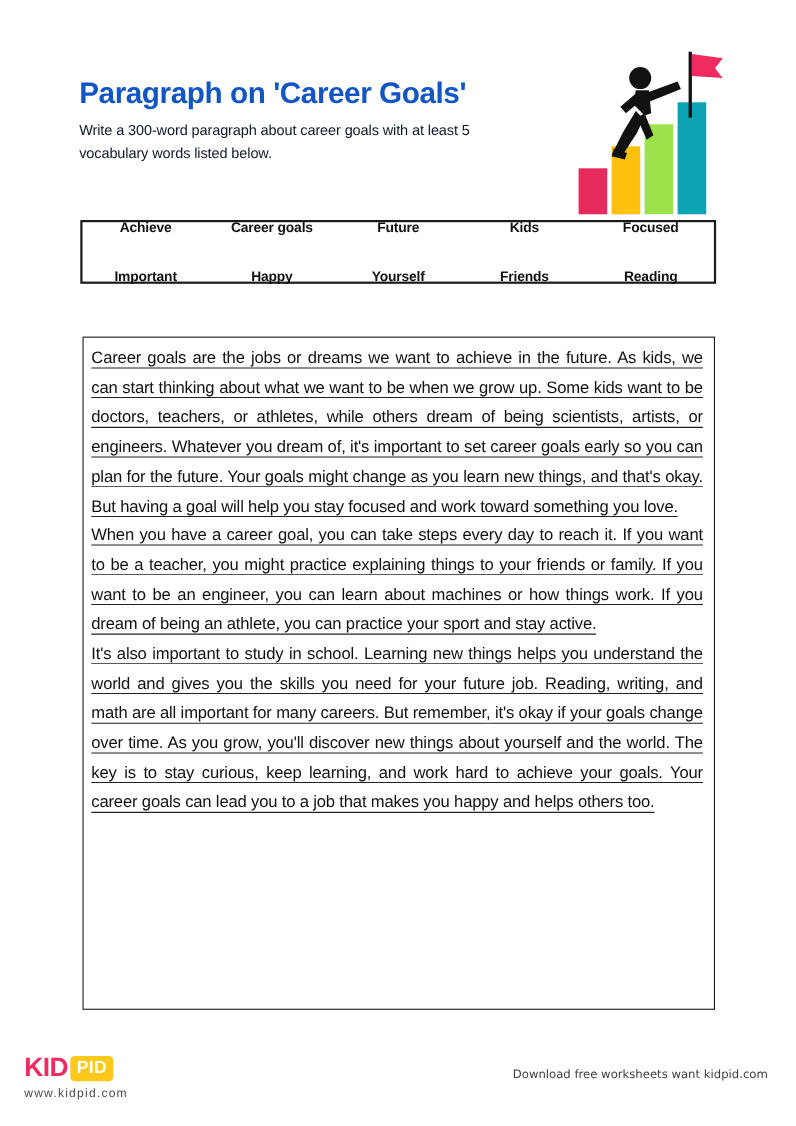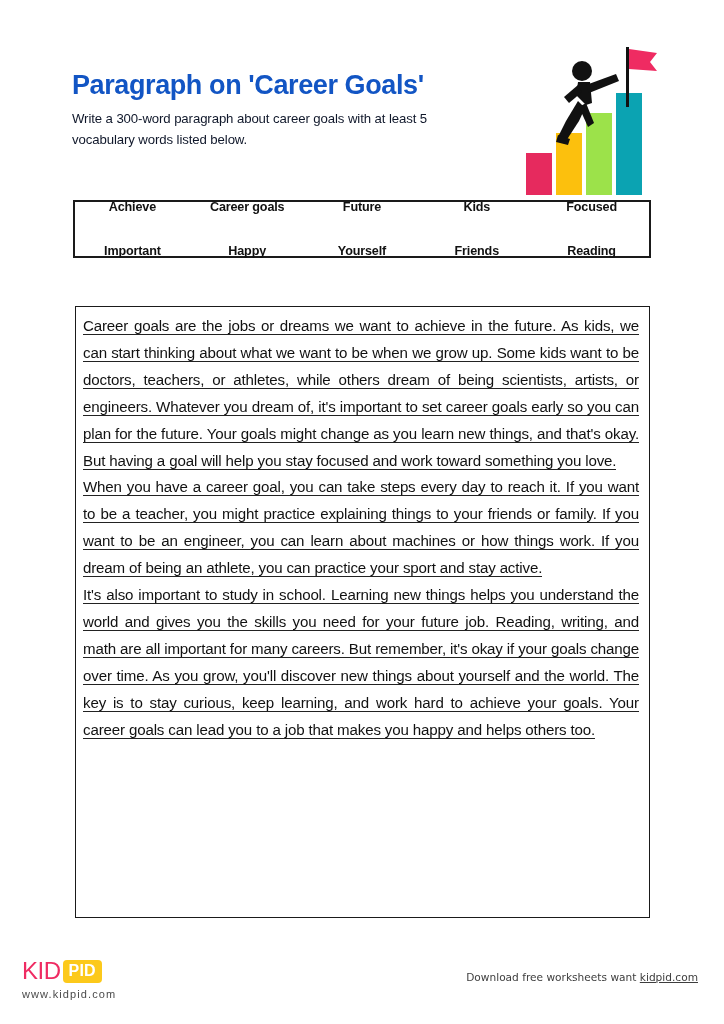--- a/index.html
+++ b/index.html
@@ -122,21 +122,21 @@
     top: 958px;
     width: 180px;
   }
   .logo-mark {
     display: flex;
     align-items: center;
     height: 26px;
   }
   .logo-kid {
     font-size: 24px;
-    font-weight: normal;
+    font-weight: bold;
     color: #ef2b62;
     letter-spacing: -0.5px;
     line-height: 1;
     text-align: right;
   }
   .logo-pid {
     background: #fcc91b;
     color: #ffffff;
     font-size: 16px;
     font-weight: bold;
@@ -159,21 +159,20 @@
     top: 969px;
     text-align: right;
     font-family: "DejaVu Sans", sans-serif;
     font-size: 10.6px;
     color: #3d3d3d;
     line-height: 1.55;
   }
   .footer-credit a,
   .footer-credit .link {
     color: #3d3d3d;
-    text-decoration: underline;
   }
 </style>
 </head>
 <body>
 
 <div class="page">
 
   <div class="header">
     <h1 class="title">Paragraph on 'Career Goals'</h1>
     <p class="subtitle">Write a 300-word paragraph about career goals with at least 5 vocabulary words listed below.</p>

